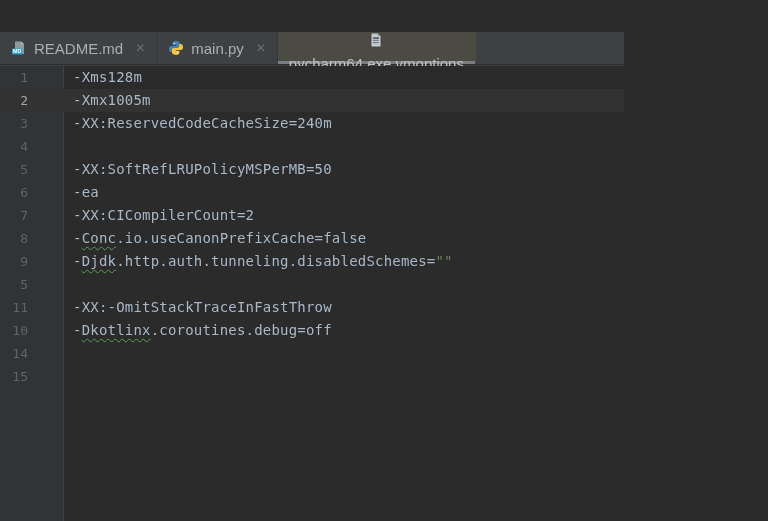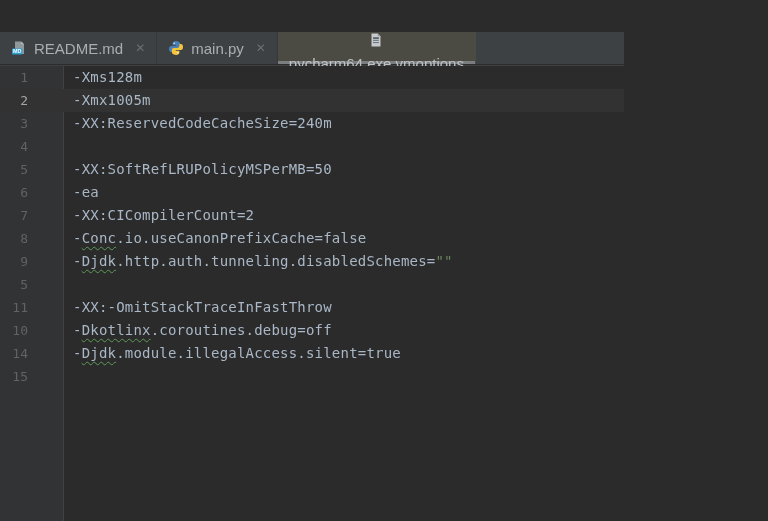--- a/index.html
+++ b/index.html
@@ -160,21 +160,20 @@
         <div class="row">
           <div class="num">11</div>
           <div class="line-text"><span class="seg plain">-XX:-OmitStackTraceInFastThrow</span></div>
         </div>
         <div class="row">
           <div class="num">10</div>
           <div class="line-text"><span class="seg plain">-</span><span class="seg typo">Dkotlinx</span><span class="seg plain">.coroutines.debug=off</span></div>
         </div>
         <div class="row">
           <div class="num">14</div>
-          <div class="line-text"><span class="seg plain">-</span><span class="seg typo">Djdk</span><span class="seg plain">.module.illegalAccess.silent=true</span></div>
         </div>
         <div class="row">
           <div class="num">15</div>
           <div class="line-text"></div>
         </div>
       </div>
   </div>
 
   <div id="bottombar">
     <div class="divider" style="left:140px"></div>

